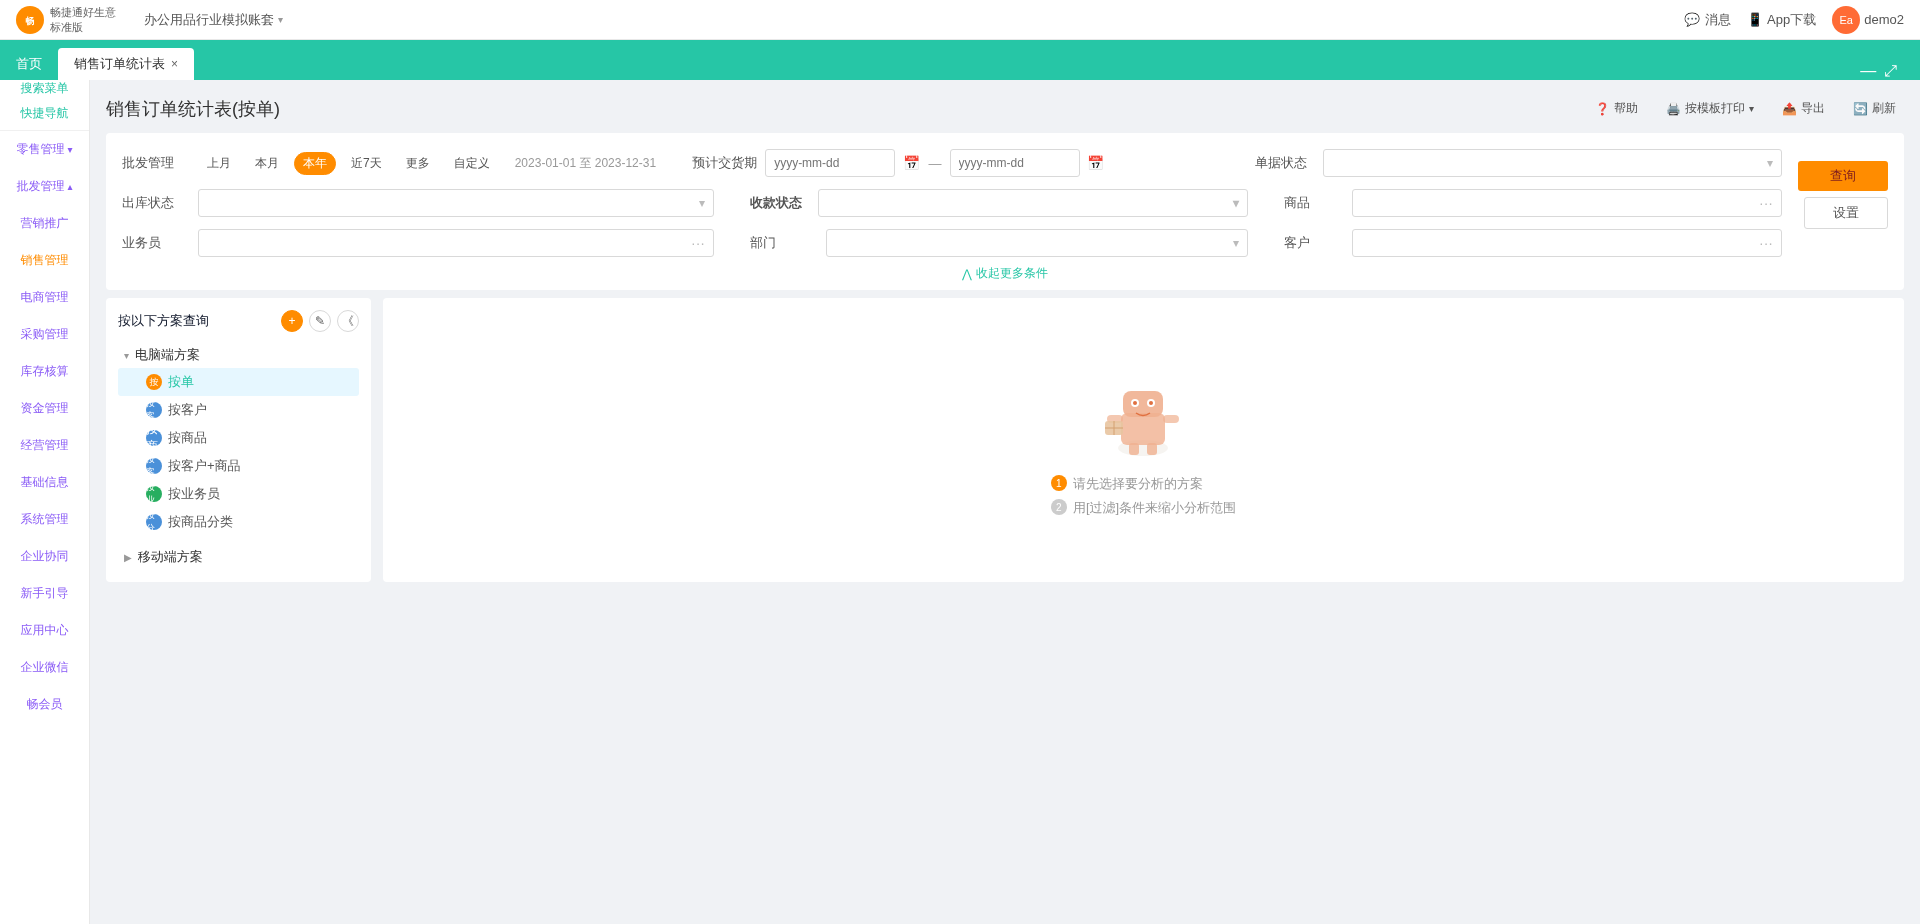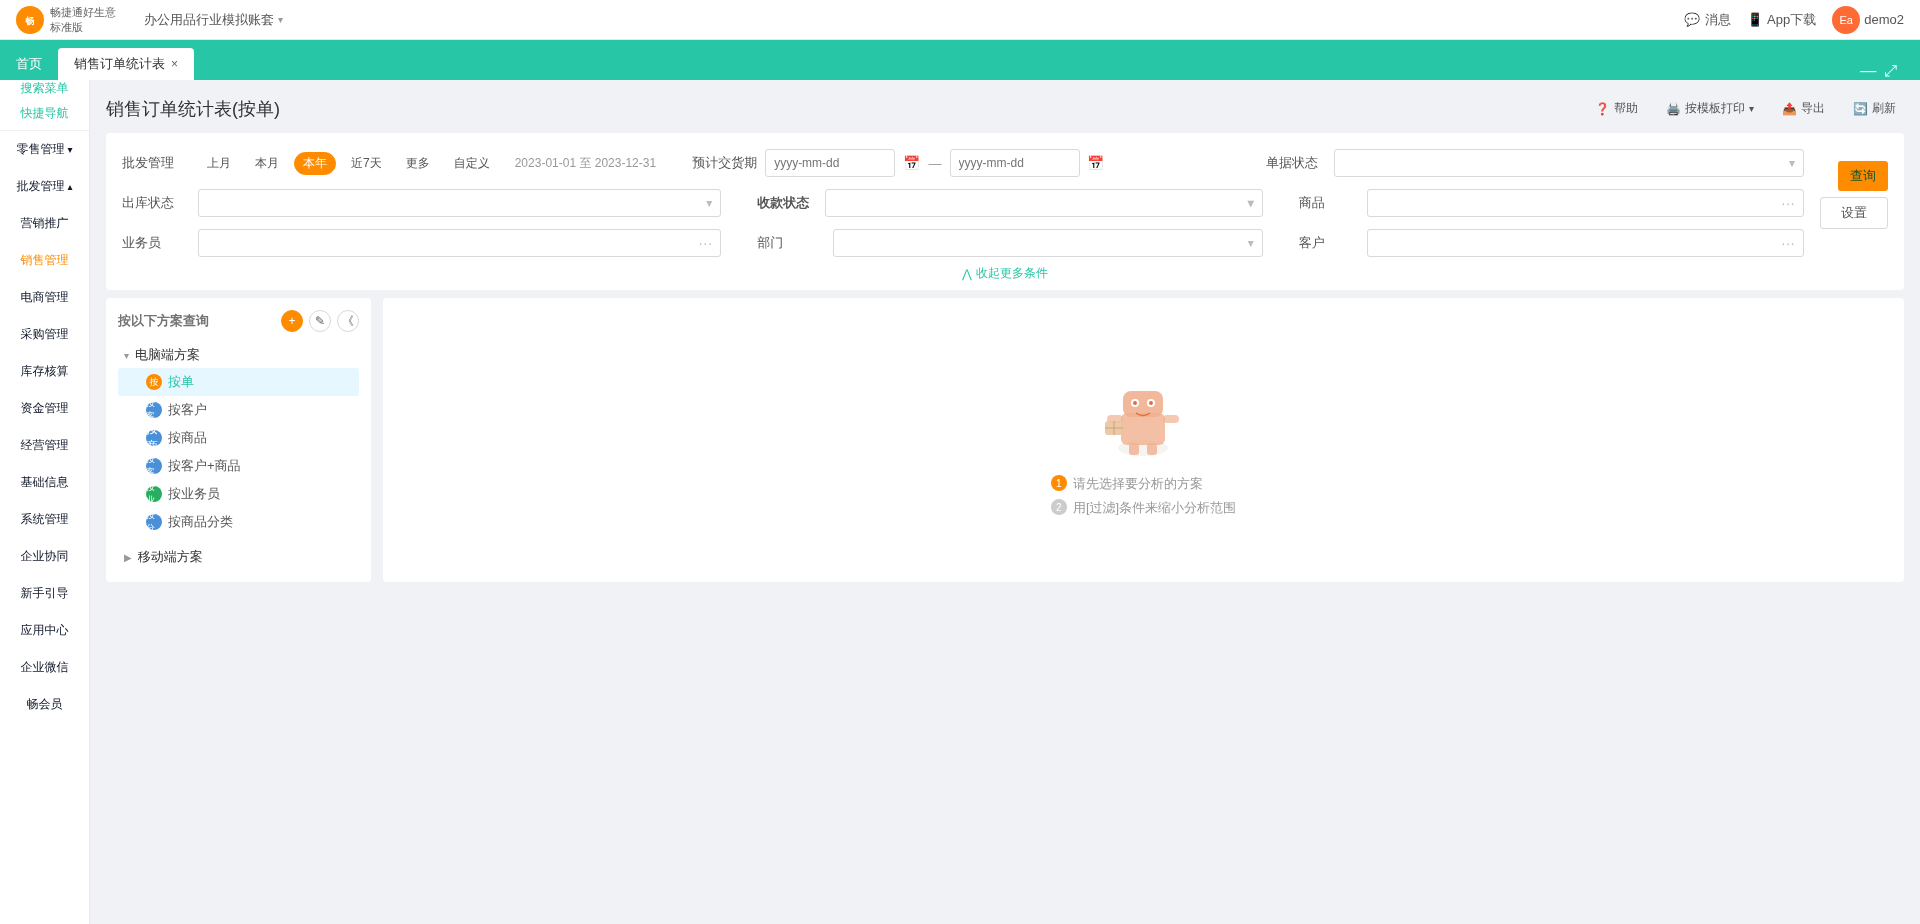--- a/index.html
+++ b/index.html
@@ -25,21 +25,21 @@
     .nav-tab-actions { margin-left: auto; display: flex; align-items: center; gap: 8px; padding-right: 12px; color: #fff; }
     .nav-tab-action { cursor: pointer; font-size: 16px; }
 
     
     .main-layout { display: flex; flex: 1; overflow: hidden; }
 
     
     .sidebar { width: 90px; background: #fff; border-right: 1px solid #e8e8e8; display: flex; flex-direction: column; overflow-y: auto; flex-shrink: 0; }
     .sidebar-search-text { font-size: 12px; color: #26c6a6; text-align: center; display: block; cursor: pointer; }
     .sidebar-nav { font-size: 12px; color: #26c6a6; text-align: center; display: block; padding: 8px 0; cursor: pointer; border-bottom: 1px solid #f0f0f0; }
-    .sidebar-menu-item { padding: 10px 0; text-align: center; cursor: pointer; font-size: 12px; color: #0f172a; display: flex; align-items: center; justify-content: center; gap: 3px; }
+    .sidebar-menu-item { padding: 10px 0; text-align: center; cursor: pointer; font-size: 12px; color: #8b5cf6; display: flex; align-items: center; justify-content: center; gap: 3px; }
     .sidebar-menu-item.active-menu { color: #ff8c00; }
     .arrow-icon { font-size: 10px; }
 
     
     .content-area { flex: 1; display: flex; flex-direction: column; overflow: hidden; background: #f0f2f5; }
 
     
     .page-content { flex: 1; overflow-y: auto; padding: 16px; }
 
     
@@ -61,21 +61,21 @@
     .three-dots { color: #bbb; cursor: pointer; font-size: 14px; }
     .down-arrow { color: #bbb; cursor: pointer; font-size: 12px; }
 
     
     .collapse-bar { text-align: center; padding: 8px; color: #26c6a6; font-size: 12px; cursor: pointer; background: #fff; border-radius: 4px; display: flex; align-items: center; justify-content: center; gap: 4px; }
     .left-panel { width: 265px; background: #fff; border-radius: 4px; padding: 12px; flex-shrink: 0; overflow-y: auto; }
     .right-panel { flex: 1; background: #fff; border-radius: 4px; padding: 16px; display: flex; flex-direction: column; align-items: center; justify-content: center; }
 
     
     .left-panel-header { display: flex; align-items: center; justify-content: space-between; margin-bottom: 10px; }
-    .left-panel-title { font-size: 13px; color: #737373; font-weight: 700; }
+    .left-panel-title { font-size: 13px; color: #0f172a; font-weight: 400; }
     .left-panel-actions { display: flex; gap: 6px; }
     .left-panel-action { width: 22px; height: 22px; border-radius: 50%; border: 1px solid #d9d9d9; display: flex; align-items: center; justify-content: center; cursor: pointer; font-size: 12px; color: #555; }
     .left-panel-action.orange { background: #ff8c00; border-color: #ff8c00; color: #fff; }
     .scheme-tree { font-size: 13px; }
     .scheme-group { margin-bottom: 4px; }
     .scheme-group-header { display: flex; align-items: center; gap: 6px; padding: 4px 6px; cursor: pointer; color: #333; }
     .scheme-item { padding: 5px 6px 5px 28px; cursor: pointer; color: #555; display: flex; align-items: center; gap: 6px; border-radius: 3px; }
     .scheme-item.active { background: #e6f7ff; color: #26c6a6; }
     .scheme-item-icon { width: 16px; height: 16px; background: #26c6a6; border-radius: 50%; display: flex; align-items: center; justify-content: center; color: #fff; font-size: 9px; flex-shrink: 0; }
     .scheme-item-icon.orange { background: #ff8c00; }
@@ -86,22 +86,22 @@
     .mobile-scheme-header { display: flex; align-items: center; gap: 6px; padding: 4px 6px; cursor: pointer; color: #333; font-size: 13px; }
 
     
     .empty-state { display: flex; flex-direction: column; align-items: center; justify-content: center; gap: 12px; }
     .empty-tips { display: flex; flex-direction: column; gap: 6px; }
     .empty-tip { display: flex; align-items: flex-start; gap: 6px; font-size: 13px; color: #999; }
     .tip-num { width: 16px; height: 16px; border-radius: 50%; background: #ccc; color: #fff; font-size: 10px; display: flex; align-items: center; justify-content: center; flex-shrink: 0; }
     .tip-num.active { background: #ff8c00; }
 
     
-    .query-btn { background: #ff8c00; color: #14532d; border: none; border-radius: 3px; padding: 6px 12px; font-size: 13px; cursor: pointer; }
-    .set-btn { background: #fff; color: #555; border: 1px solid #d9d9d9; border-radius: 3px; padding: 6px 20px; font-size: 13px; cursor: pointer; }
+    .query-btn { background: #ff8c00; color: #7f1d1d; border: none; border-radius: 3px; padding: 6px 32px; font-size: 13px; cursor: pointer; }
+    .set-btn { background: #fff; color: #555; border: 1px solid #d9d9d9; border-radius: 3px; padding: 6px 28px; font-size: 13px; cursor: pointer; }
 
     .filter-section { background: #fff; border-radius: 4px; padding: 16px 16px 0 16px; }
 
     .inner-content { display: flex; gap: 12px; flex: 1; overflow: hidden; margin-top: 8px; }
   </style>
 </head>
 <body>
 
 <div class="top-bar">
   <div class="top-bar-left">

